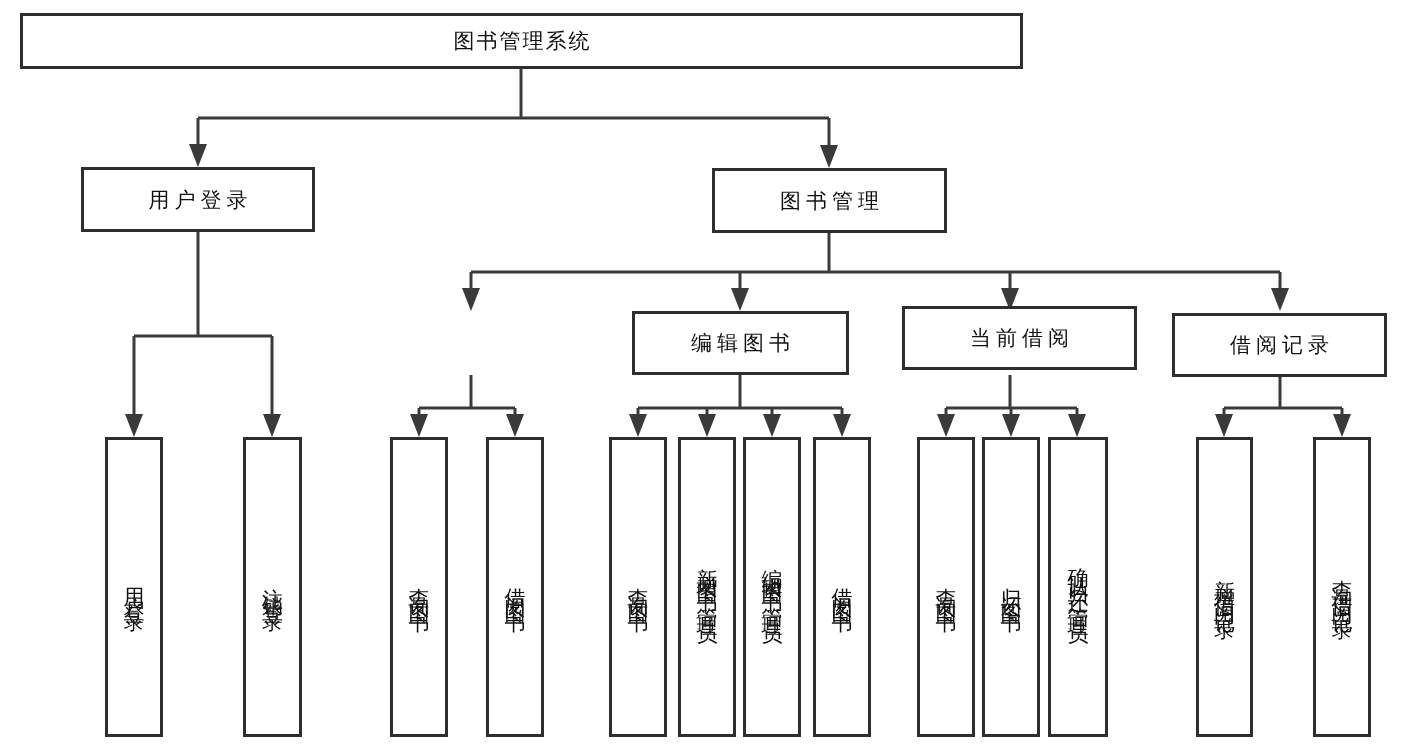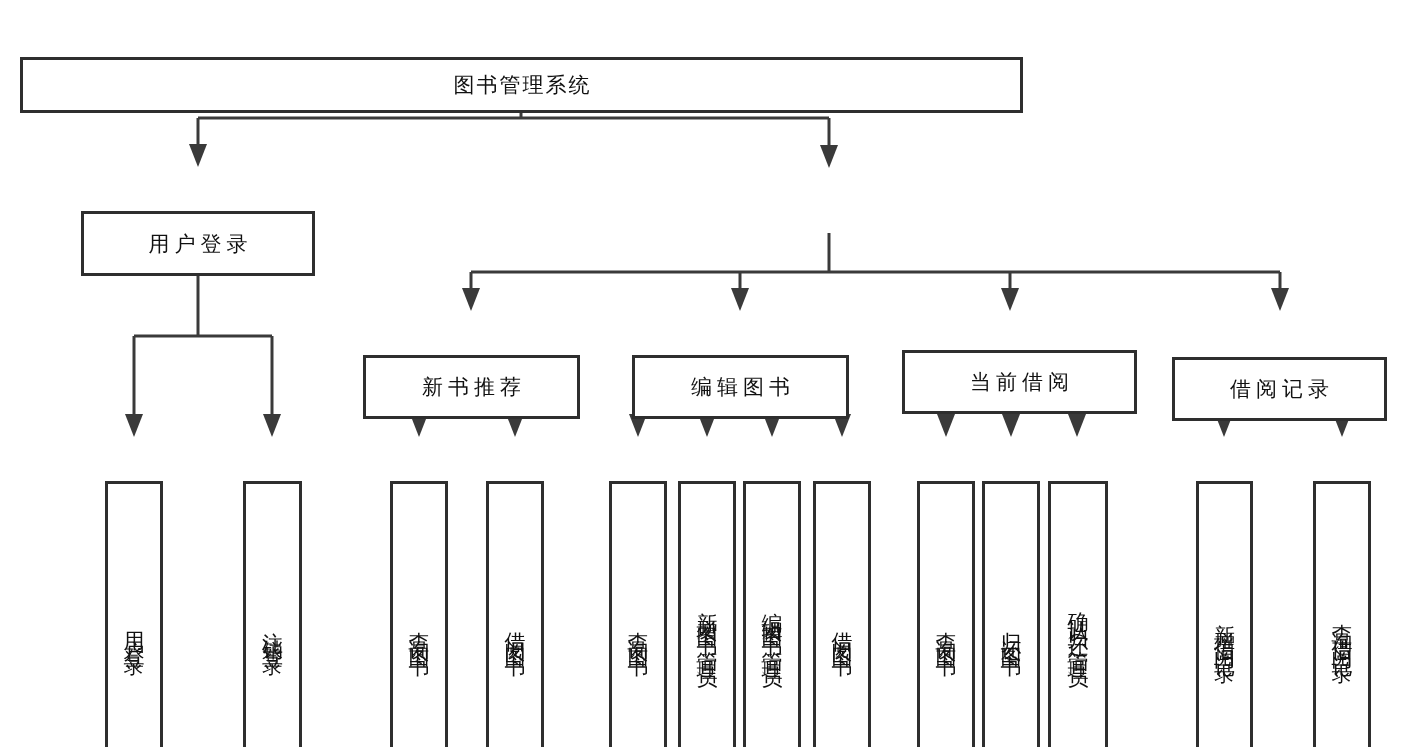--- a/index.html
+++ b/index.html
@@ -37,21 +37,20 @@
     background: #ffffff;
     display: flex;
     align-items: center;
     justify-content: center;
     color: var(--text, #111111);
     font-size: 21px;
     letter-spacing: 5px;
     text-indent: 5px;
     z-index: 2;
     white-space: nowrap;
-    margin-top: 44px;
   }
   .box.title {
     letter-spacing: 2px;
     text-indent: 2px;
   }
   .vbox {
     writing-mode: vertical-rl;
     text-orientation: mixed;
     letter-spacing: 8px;
     text-indent: 0;
@@ -146,22 +145,22 @@
       <polyline points="1224,408 1224,430"></polyline>
       <polygon points="1215,414 1233,414 1224,437"></polygon>
       <polyline points="1342,408 1342,430"></polyline>
       <polygon points="1333,414 1351,414 1342,437"></polygon>
     </g>
   </svg>
 
   <div class="box title" style="left:20px; top:13px; width:1003px; height:56px;">图书管理系统</div>
 
   <div class="box" style="left:81px; top:167px; width:234px; height:65px;">用户登录</div>
+  <div class="box" style="left:712px; top:168px; width:235px; height:65px;">图书管理</div>
 
-  <div class="box" style="left:363px; top:311px; width:217px; height:64px;">新书推荐</div>
   <div class="box" style="left:632px; top:311px; width:217px; height:64px;">编辑图书</div>
   <div class="box" style="left:902px; top:306px; width:235px; height:64px;">当前借阅</div>
   <div class="box" style="left:1172px; top:313px; width:215px; height:64px;">借阅记录</div>
 
   <div class="box vbox" style="left:105px; top:437px; width:58px; height:300px;">用户登录</div>
   <div class="box vbox" style="left:243px; top:437px; width:59px; height:300px;">注销登录</div>
 
   <div class="box vbox" style="left:390px; top:437px; width:58px; height:300px;">查询图书</div>
   <div class="box vbox" style="left:486px; top:437px; width:58px; height:300px;">借阅图书</div>
 

